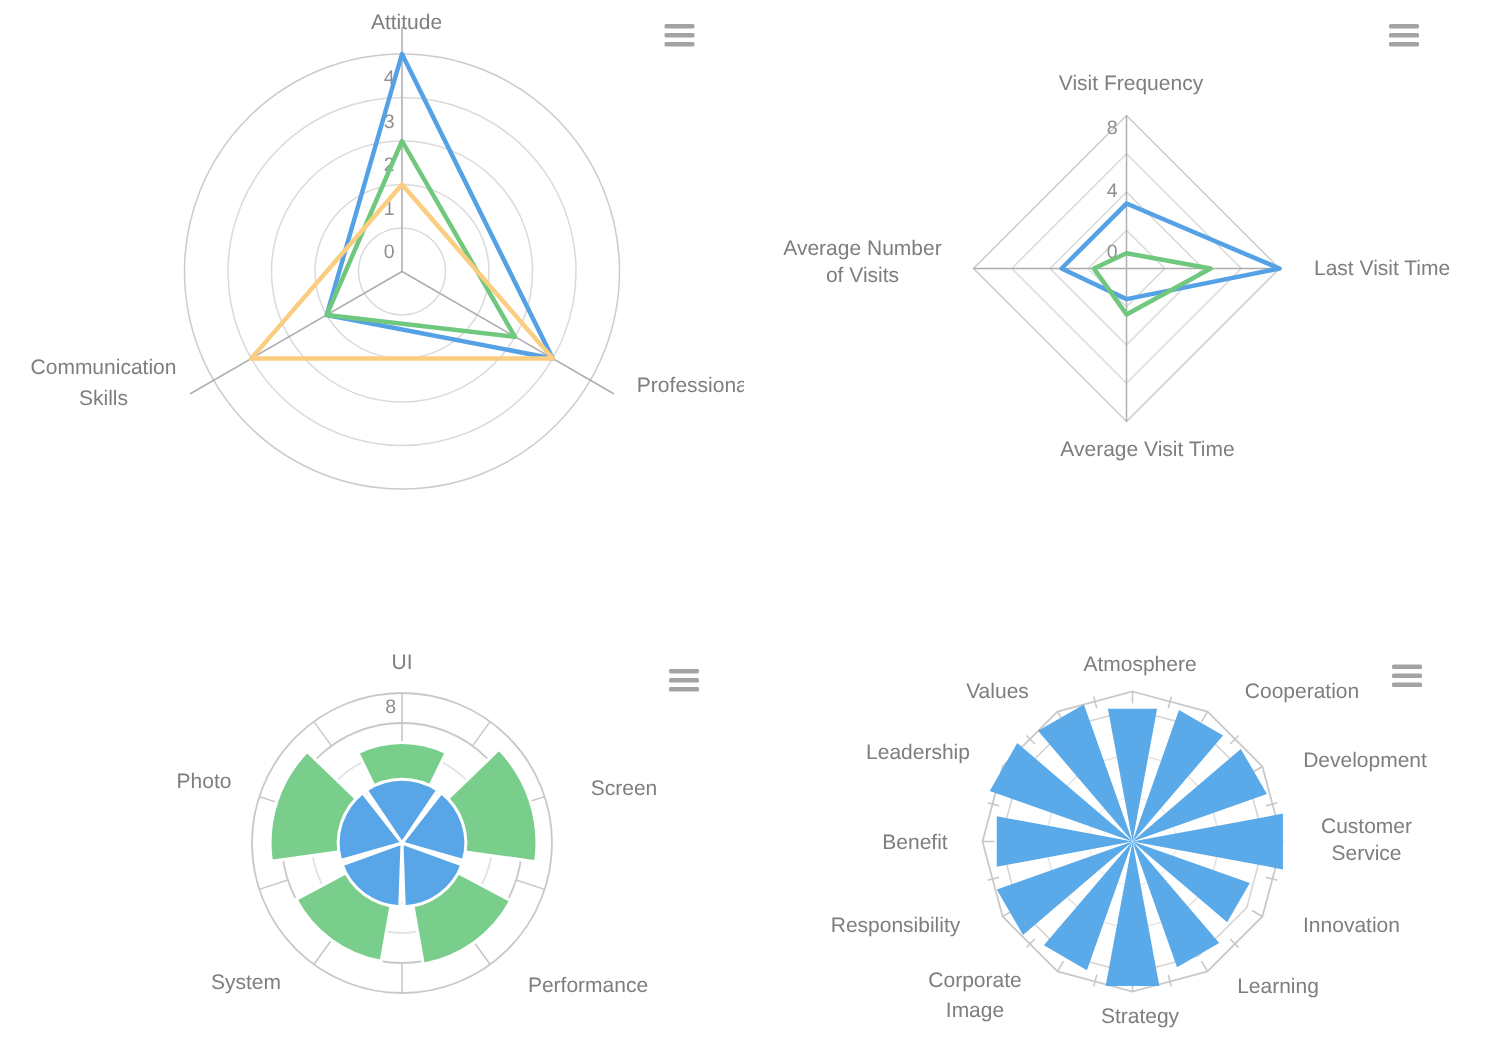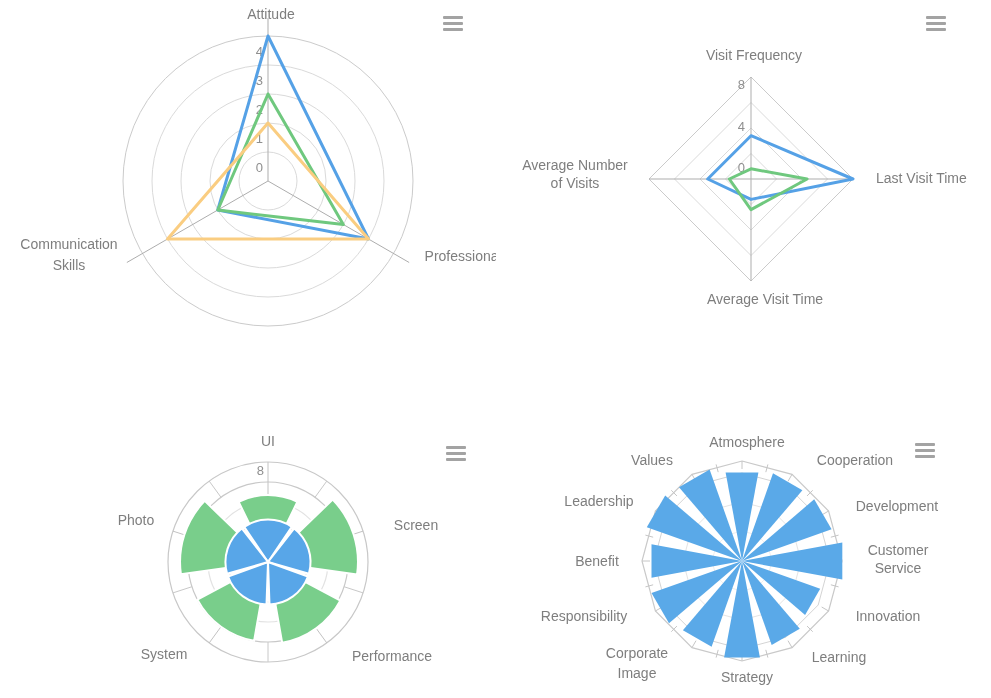--- a/index.html
+++ b/index.html
@@ -118,21 +118,21 @@
       </svg>
     <button class="menu-btn" style="left:446px;top:97px;">
       <span class="bars">
           <i></i>
           <i></i>
           <i></i>
         </span>
     </button>
   </section>
 
-  <section class="quad" style="left:482px;top:349px;width:496px;height:349px;">
+  <section class="quad" style="left:495px;top:349px;width:496px;height:349px;">
     <svg id="svg3" width="496" height="349">
         <polygon points="260.0,182.0 275.0,186.0 286.0,197.0 290.0,212.0 286.0,227.0 275.0,238.0 260.0,242.0 245.0,238.0 234.0,227.0 230.0,212.0 234.0,197.0 245.0,186.0" fill="none" stroke="#EFEFEF" stroke-width="1"></polygon>
         <polygon points="260.0,153.0 289.5,160.9 311.1,182.5 319.0,212.0 311.1,241.5 289.5,263.1 260.0,271.0 230.5,263.1 208.9,241.5 201.0,212.0 208.9,182.5 230.5,160.9" fill="none" stroke="#E4E4E4" stroke-width="1"></polygon>
         <polygon points="260.0,124.0 304.0,135.8 336.2,168.0 348.0,212.0 336.2,256.0 304.0,288.2 260.0,300.0 216.0,288.2 183.8,256.0 172.0,212.0 183.8,168.0 216.0,135.8" fill="none" stroke="#D4D4D4" stroke-width="1"></polygon>
         <polygon points="260.0,112.0 310.0,125.4 346.6,162.0 360.0,212.0 346.6,262.0 310.0,298.6 260.0,312.0 210.0,298.6 173.4,262.0 160.0,212.0 173.4,162.0 210.0,125.4" fill="none" stroke="#C9C9C9" stroke-width="1.2"></polygon>
         <line x1="260" y1="120" x2="260" y2="112" stroke="#C6C6C6" stroke-width="1"></line>
         <line x1="283.8113521494319" y1="123.13482398140572" x2="285.88190451025207" y2="115.40741737109317" stroke="#C6C6C6" stroke-width="1"></line>
         <line x1="306" y1="132.32566285183165" x2="310" y2="125.39745962155614" stroke="#C6C6C6" stroke-width="1"></line>
         <line x1="325.0538238691624" y1="146.9461761308376" x2="330.71067811865476" y2="141.28932188134524" stroke="#C6C6C6" stroke-width="1"></line>
         <line x1="339.6743371481684" y1="166" x2="346.6025403784439" y2="162" stroke="#C6C6C6" stroke-width="1"></line>

